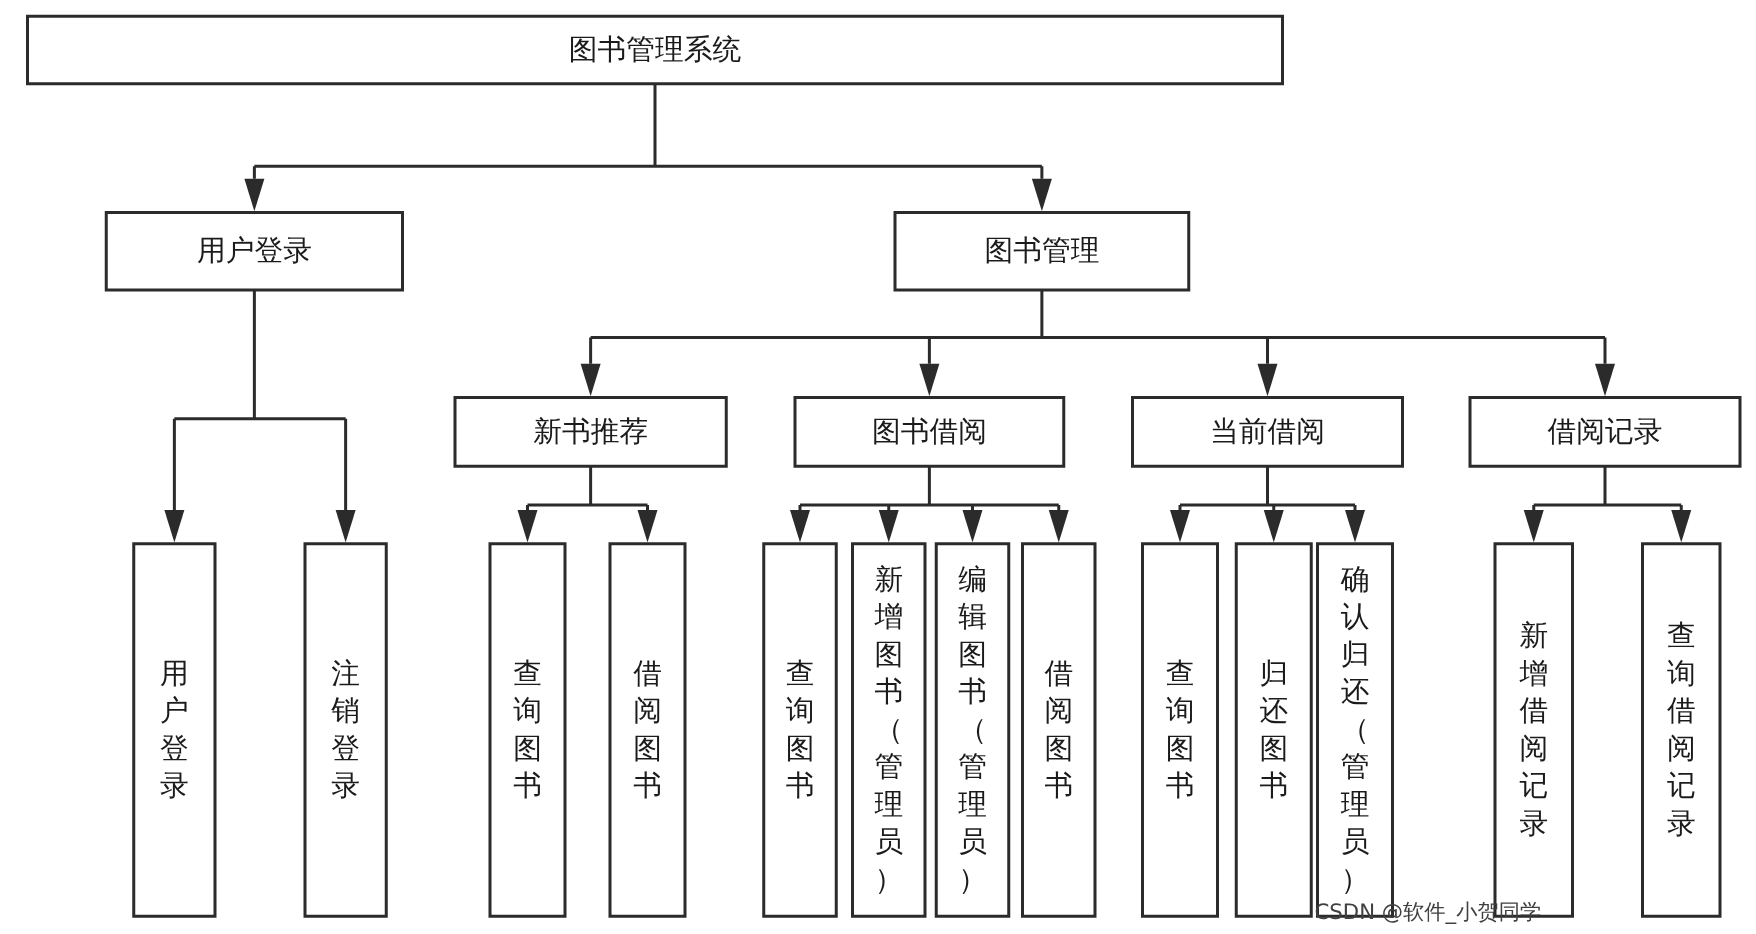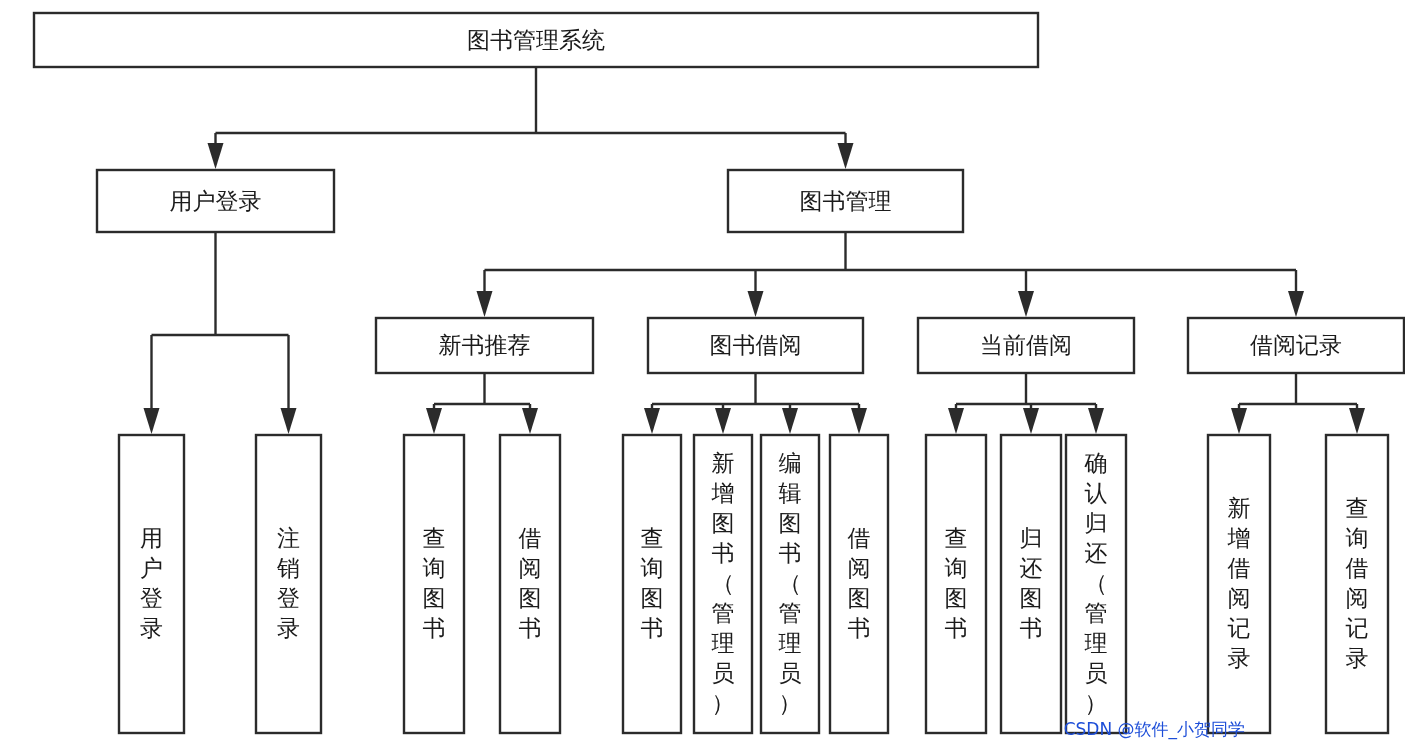--- a/index.html
+++ b/index.html
@@ -10,21 +10,21 @@
   }
   body {
     width: 1405px;
     height: 747px;
     position: relative;
     overflow: hidden;
     font-family: "DejaVu Sans", "Liberation Sans", sans-serif;
   }
   #diagram-root {
     position: absolute;
-    left: 16px;
+    left: 4px;
     top: 0;
     width: 1239px;
     height: 747px;
   }
   svg.diagram {
     display: block;
     width: 1405px;
     height: 747px;
   }
   .node-rect {
@@ -52,21 +52,21 @@
     stroke-linecap: butt;
   }
   .edge-arrow {
     fill: #2b2b2b;
     stroke: none;
   }
   .watermark {
     position: absolute;
     right: 10px;
     bottom: 6px;
-    color: #1d4ed8;
+    color: #404040;
     font-size: 17px;
     font-family: "DejaVu Sans", "Liberation Sans", sans-serif;
     white-space: nowrap;
     user-select: none;
     pointer-events: none;
   }
 </style>
 </head>
 <body>
 

